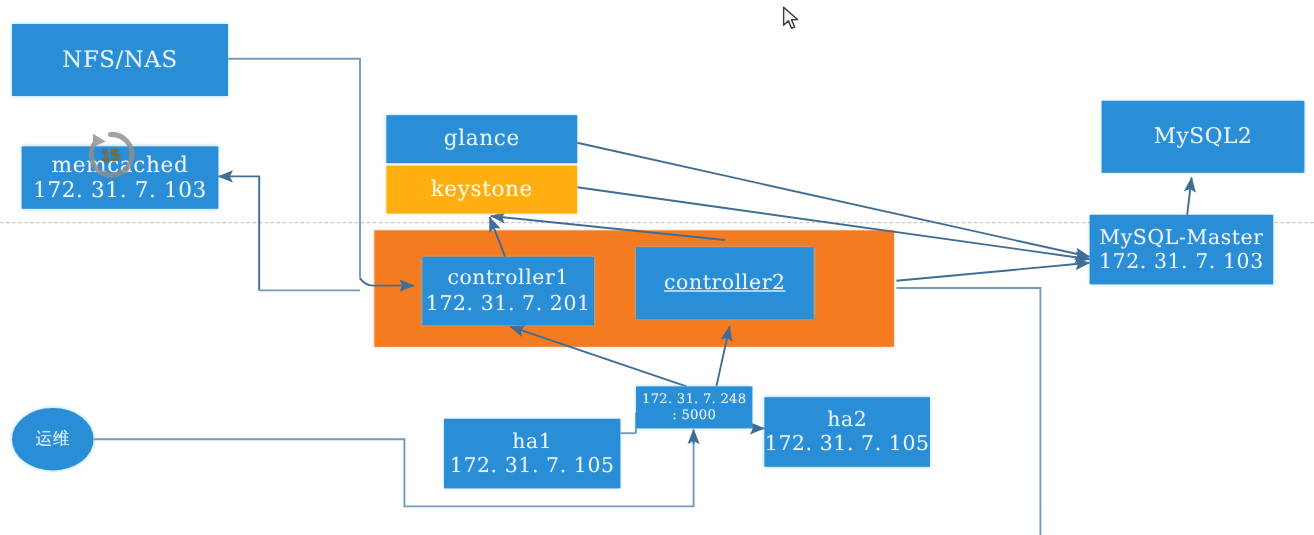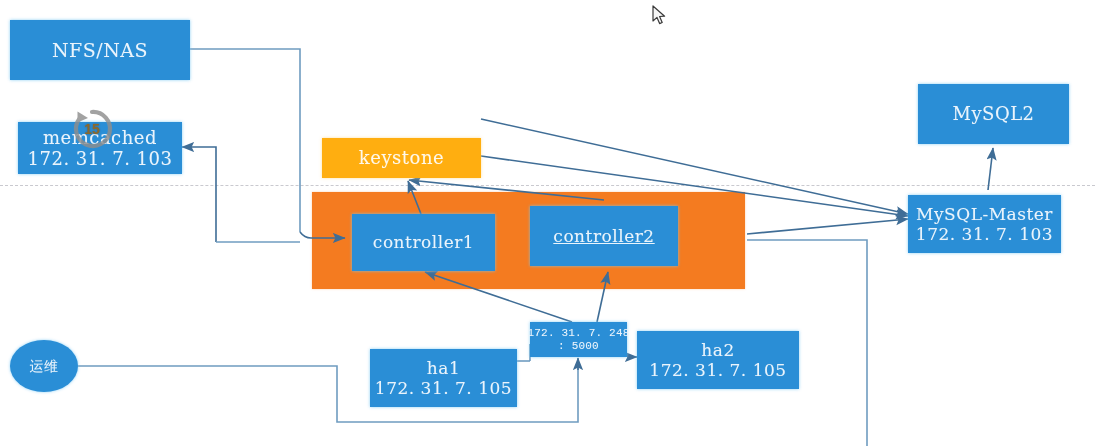--- a/index.html
+++ b/index.html
@@ -149,53 +149,57 @@
 
   <div class="node blue" style="left:10px; top:20px; width:180px; height:60px; font-size:19px;">
     <span class="ln">NFS/NAS</span>
   </div>
 
   <div class="node blue" style="left:18px; top:122px; width:164px; height:52px; font-size:18px;">
     <span class="ln">memcached</span>
     <span class="ln">172. 31. 7. 103</span>
   </div>
 
+  <div class="node blue" style="left:322px; top:96px; width:159px; height:40px; font-size:18px;">
+    <span class="ln">glance</span>
+  </div>
 
   <div class="node amber" style="left:322px; top:138px; width:159px; height:40px; font-size:18px;justify-content:center;">
     <span class="ln">keystone</span>
   </div>
 
   <div class="node blue" style="left:352px; top:214px; width:143px; height:57px; font-size:17px;">
     <span class="ln">controller1</span>
+    <span class="ln">172. 31. 7. 201</span>
   </div>
 
   <div class="node blue" style="left:530px; top:206px; width:148px; height:60px; font-size:17px;text-decoration:underline;">
     <span class="ln">controller2</span>
   </div>
 
-  <div class="node blue" style="left:918px; top:84px; width:151px; height:60px; font-size:18px;">
+  <div class="node blue" style="left:918px; top:84px; width:169px; height:60px; font-size:18px;">
     <span class="ln">MySQL2</span>
   </div>
 
-  <div class="node blue" style="left:908px; top:179px; width:153px; height:58px; font-size:17px;margin-top:16px;">
+  <div class="node blue" style="left:908px; top:179px; width:153px; height:58px; font-size:17px;">
     <span class="ln">MySQL-Master</span>
     <span class="ln">172. 31. 7. 103</span>
   </div>
 
   <div class="node blue" style="left:370px; top:349px; width:147px; height:58px; font-size:17px;text-align:right;">
     <span class="ln">ha1</span>
     <span class="ln">172. 31. 7. 105</span>
   </div>
 
-  <div class="node blue" style="left:637px; top:331px; width:162px; height:58px; font-size:17px;">
+  <div class="node blue" style="left:637px; top:331px; width:138px; height:58px; font-size:17px;">
     <span class="ln">ha2</span>
     <span class="ln">172. 31. 7. 105</span>
   </div>
 
-  <div class="node blue" style="left:530px; top:322px; width:97px; height:35px; font-size:11px; letter-spacing:0.2px;font-family:Liberation Mono, monospace;">
+  <div class="node blue" style="left:530px; top:322px; width:97px; height:35px; font-size:11px; letter-spacing:0.2px;">
     <span class="ln">172. 31. 7. 248</span>
     <span class="ln">: 5000</span>
   </div>
 
   <div class="node blue ellipse" style="left:10px; top:340px; width:68px; height:52px; font-size:14px;">
     <span class="ln">运维</span>
   </div>
 
   <div class="rewind-overlay" style="left:68px; top:105px;">
     <svg width="48" height="48" viewBox="0 0 48 48">

